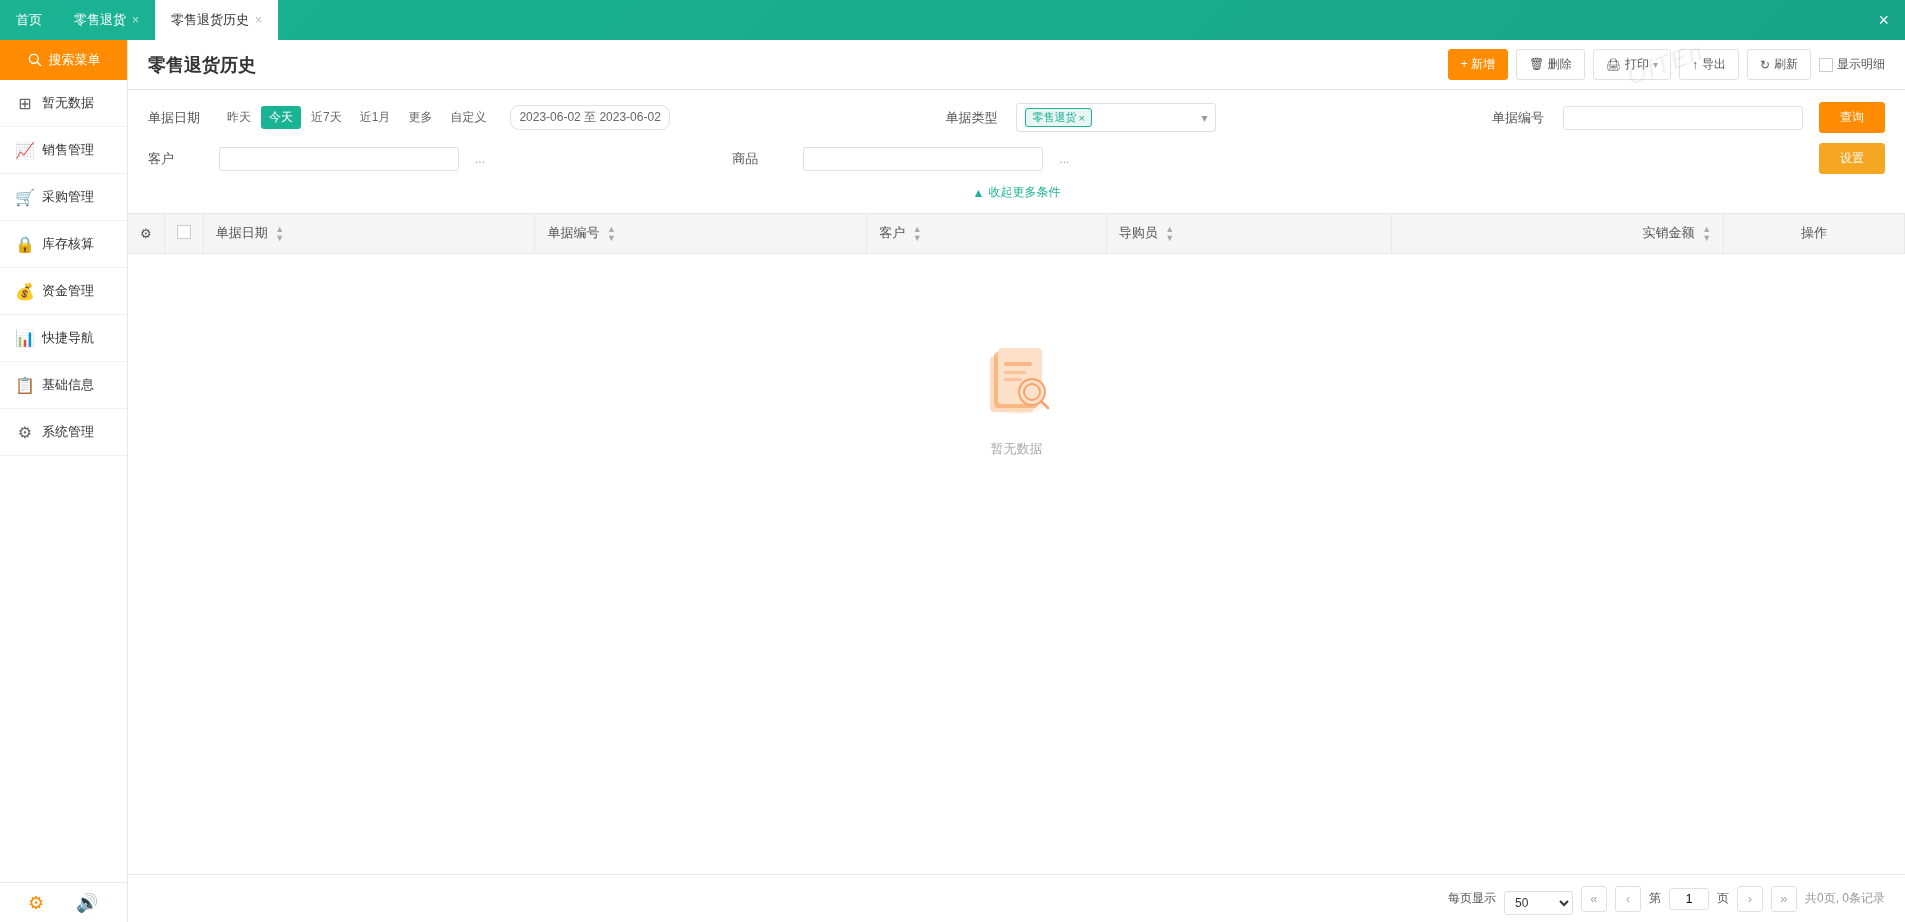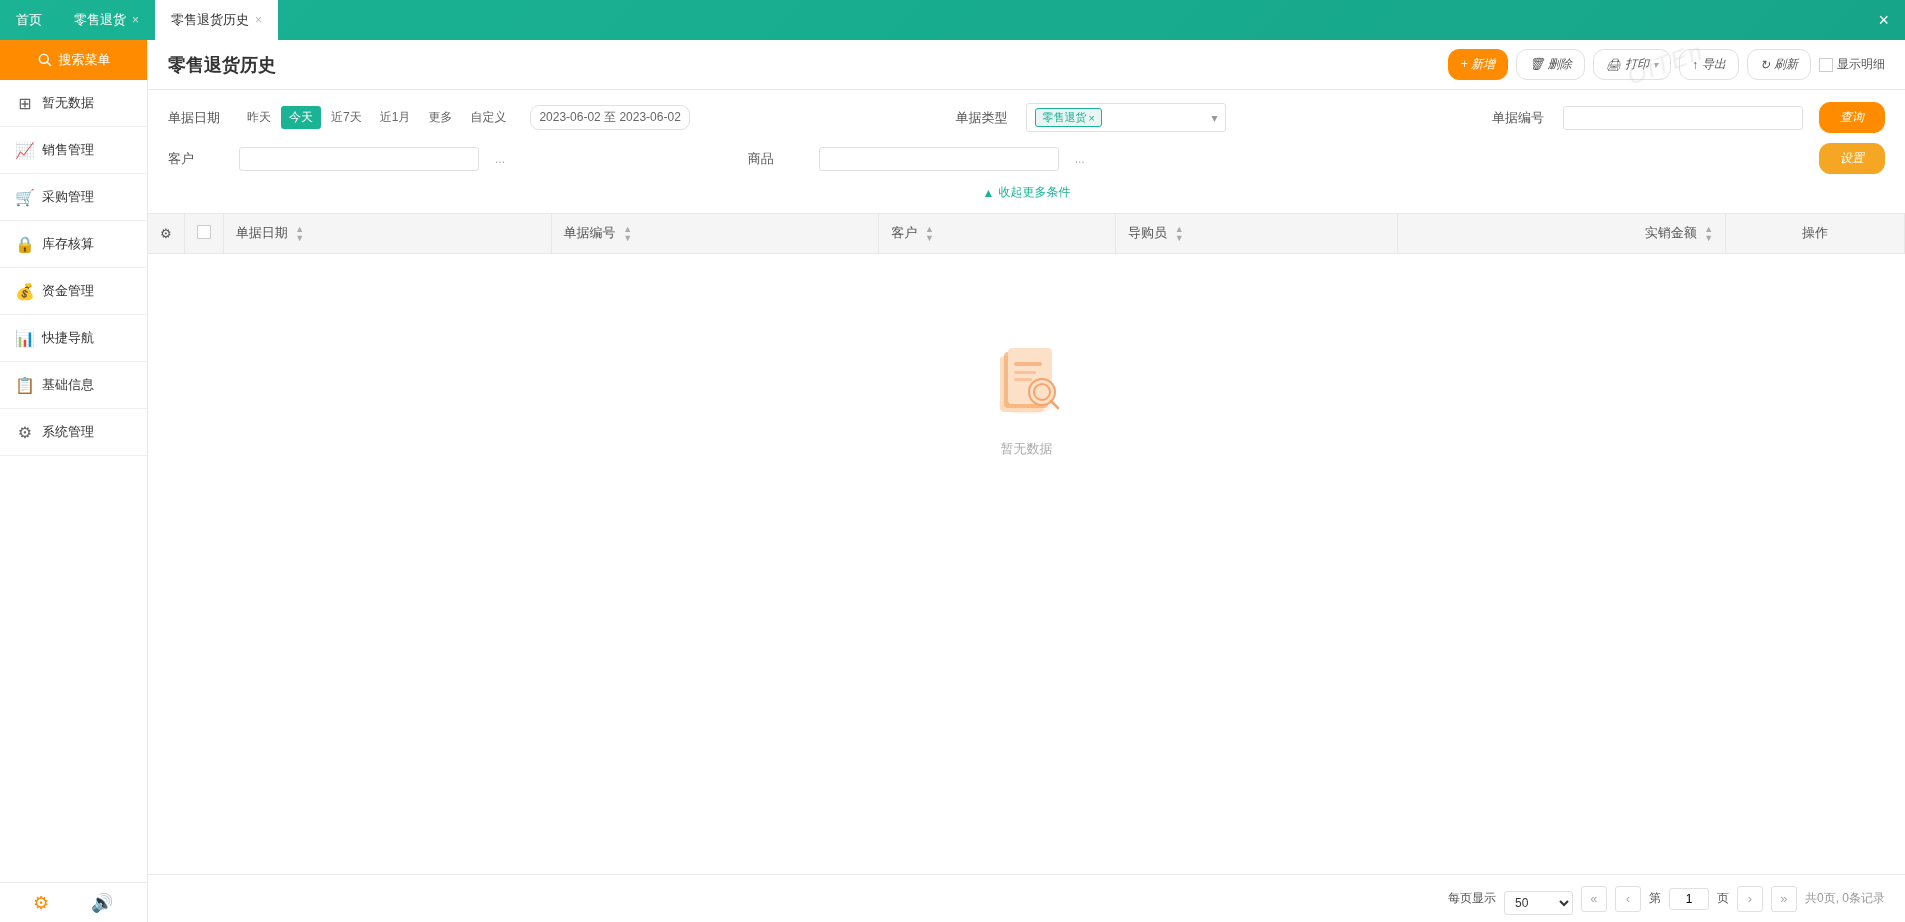--- a/index.html
+++ b/index.html
@@ -51,21 +51,21 @@
     }
 
     
     .main-layout {
       display: flex;
       height: calc(922px - 40px);
     }
 
     
     .sidebar {
-      width: 148px;
+      width: 128px;
       background: #fff;
       border-right: 1px solid #e8e8e8;
       display: flex;
       flex-direction: column;
       height: 100%;
     }
     .sidebar-search {
       height: 40px;
       background: #ff8c00;
       display: flex;
@@ -149,22 +149,21 @@
     .action-btn {
       display: flex;
       align-items: center;
       gap: 4px;
       padding: 6px 12px;
       border: 1px solid #e0e0e0;
       background: #fff;
       color: #555;
       font-size: 12px;
       cursor: pointer;
-      border-radius: 11px;
-      font-style: italic;
+      border-radius: 3px;
     }
     .action-btn.primary {
       background: #ff8c00;
       color: #fff;
       border-color: #ff8c00;
     }
     .show-detail-label {
       display: flex;
       align-items: center;
       gap: 4px;

